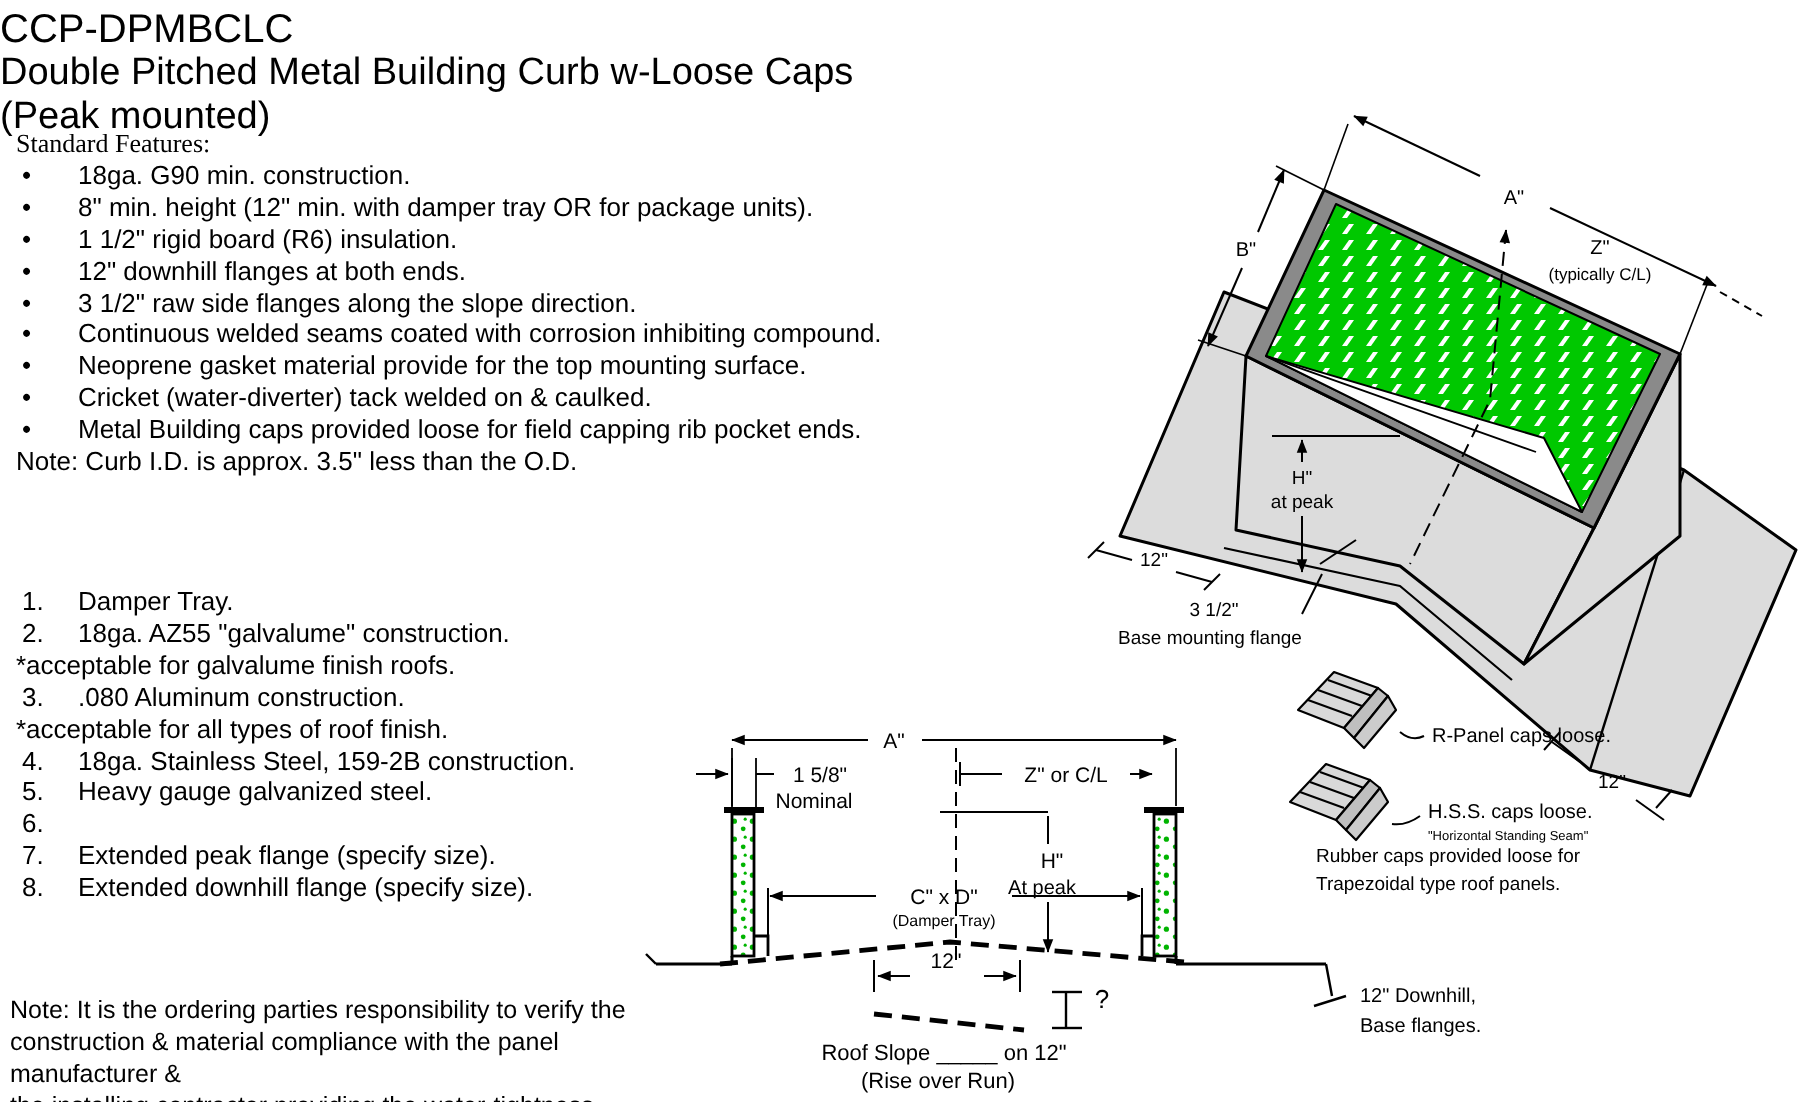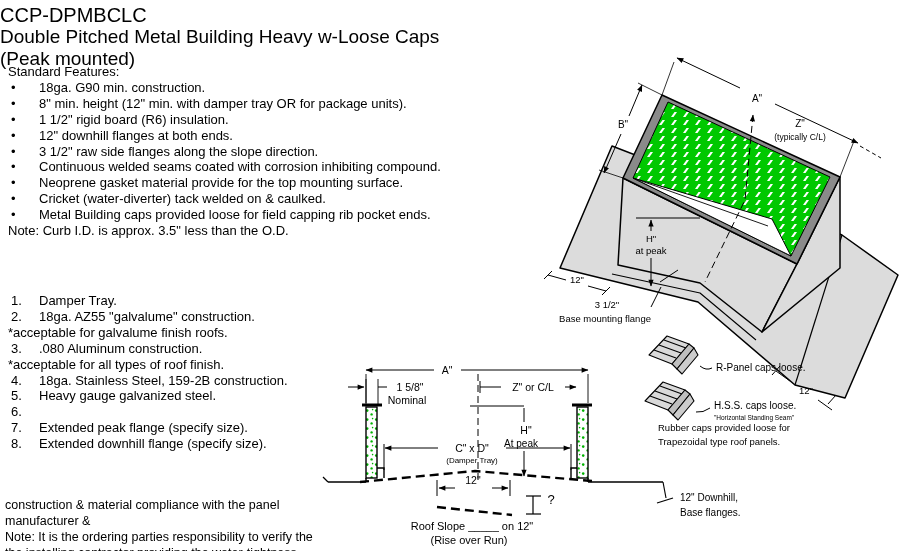--- a/index.html
+++ b/index.html
@@ -4,33 +4,33 @@
 <style>
   html,body{margin:0;padding:0;}
   body{width:910px;height:551px;position:relative;background:#fff;color:#000;
        font-family:"Liberation Sans",sans-serif;overflow:hidden;}
   .title{position:absolute;left:0;top:4px;width:100%;
          font-size:19px;line-height:22px;}
   .title .t1{font-size:20px;}
   .feat{position:absolute;left:8px;width:505px;font-size:13px;line-height:15.9px;white-space:nowrap;}
   #std{top:64px;}
   #opt{top:293px;}
-  .fh{white-space:nowrap;}
+  .fh{white-space:nowrap;font-family:Liberation Serif, serif;}
   .fr{display:flex;}
   .fm{width:28px;flex:none;padding-left:3px;}
   .footnote{position:absolute;left:5px;top:497px;width:350px;font-size:12.5px;line-height:16px;}
   svg.drawing{position:absolute;left:320px;top:30px;width:590px;height:521px;}
   svg text{font-family:"Liberation Sans",sans-serif;fill:#000;}
 </style>
 </head>
 <body>
 
 <header class="title">
   <div class="t1">CCP-DPMBCLC</div>
-  <div>Double Pitched Metal Building Heavy w-Loose Caps</div>
+  <div>Double Pitched Metal Building Curb w-Loose Caps</div>
   <div>(Peak mounted)</div>
 </header>
 
 <section class="feat" id="std">
   <div class="fh">Standard Features:</div>
   <div class="fr">
       <span class="fm">•</span>
       <span class="ft">18ga. G90 min. construction.</span>
     </div>
   <div class="fr">
@@ -104,22 +104,22 @@
       <span class="fm">7.</span>
       <span class="ft">Extended peak flange (specify size).</span>
     </div>
   <div class="fr">
       <span class="fm">8.</span>
       <span class="ft">Extended downhill flange (specify size).</span>
     </div>
 </section>
 
 <section class="footnote">
+  <div>Note: It is the ordering parties responsibility to verify the</div>
   <div>construction &amp; material compliance with the panel manufacturer &amp;</div>
-  <div>Note: It is the ordering parties responsibility to verify the</div>
   <div>the installing contractor providing the water-tightness installation.</div>
 </section>
 
 <svg class="drawing" viewBox="0 0 590 521">
   <defs>
     <pattern id="ph" width="12" height="8" patternUnits="userSpaceOnUse">
       <rect width="12" height="8" fill="#00c800"></rect>
       <path d="M3,7 L6.5,2 L9,2 L5.5,7 Z" fill="#ffffff"></path>
     </pattern>
     <pattern id="pd" width="9" height="9" patternUnits="userSpaceOnUse">

